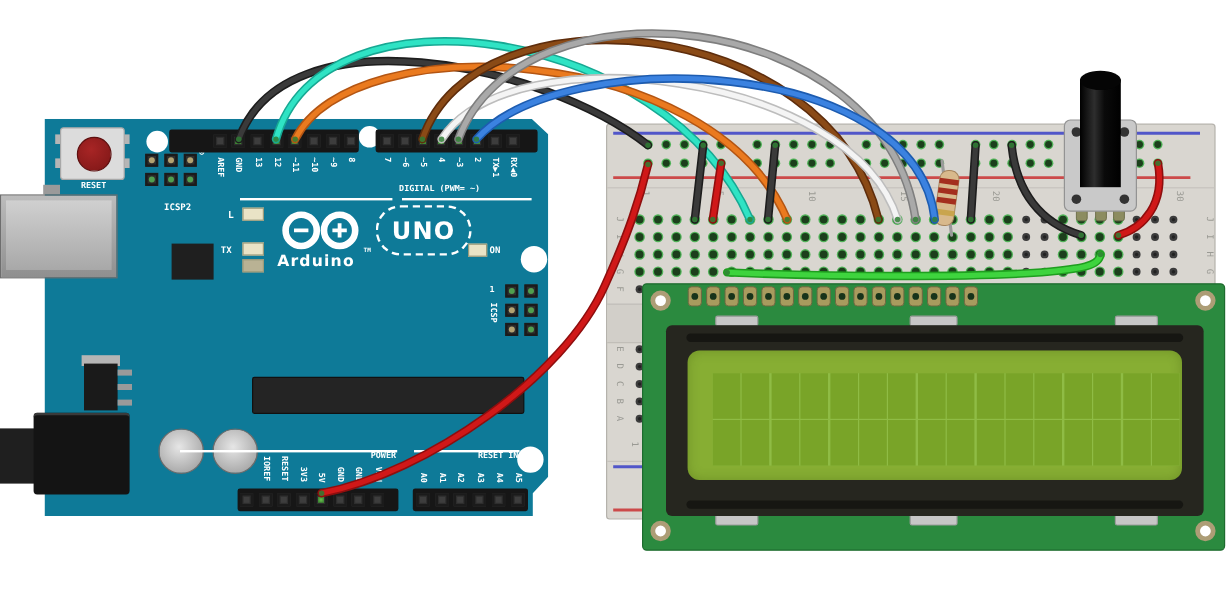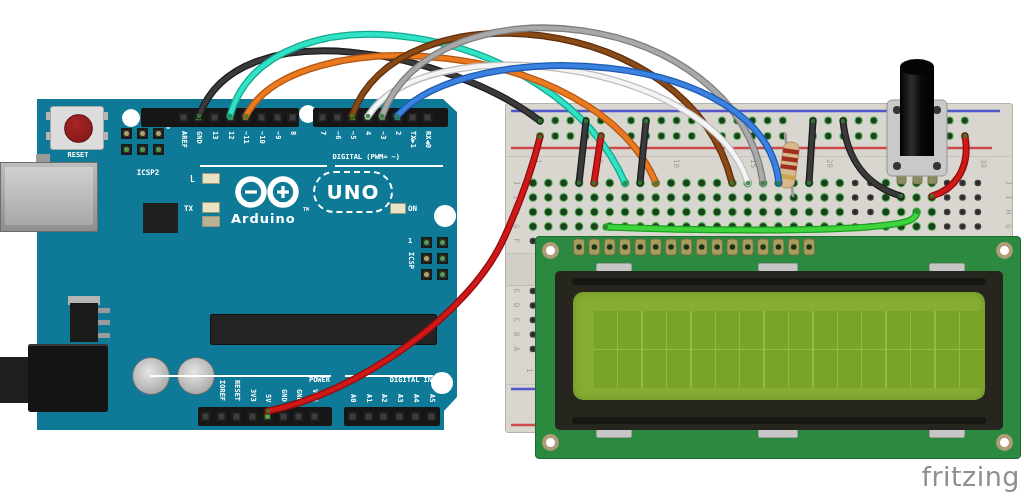--- a/index.html
+++ b/index.html
@@ -987,21 +987,21 @@
         <div class="pin-sq" style="left: 20px; top: 32px;">
           <div class="pin-in" style="border-radius: 50%; background: rgb(79, 159, 79);"></div>
         </div>
       </div>
     <div class="abs silk" style="left:408px;top:238px;font-size:7px">1</div>
     <div class="abs silk rot pinlabel" style="left:414px;top:252px">ICSP</div>
 
     <div class="whiteline" style="left:150px;top:375px;width:181px"></div>
     <div class="whiteline" style="left:345px;top:375px;width:88px"></div>
     <div class="abs silk" style="left:250px;top:377px;width:80px;text-align:right;font-size:7px">POWER</div>
-    <div class="abs silk" style="left:352px;top:377px;width:80px;text-align:right;font-size:7px">DIGITAL IN</div>
+    <div class="abs silk" style="left:352px;top:377px;width:80px;text-align:right;font-size:7px">RESET IN</div>
     <div class="abs hdr" style="left:198px;top:407px;width:134px;height:19px"></div>
     <div class="abs hdr" style="left:344px;top:407px;width:96px;height:19px"></div>
     <div id="bottom-pins" class="abs" style="left:0;top:0"></div>
   <div class="pin-sq" style="left: 177.5px; top: 112px;">
         <div class="pin-in"></div>
       </div>
       <div class="abs silk rot pinlabel" style="left: 186.5px; top: 131px;">AREF</div>
       <div class="pin-sq" style="left: 193.2px; top: 112px;">
         <div class="pin-in pin-green"></div>
       </div>
@@ -1324,14 +1324,13 @@
         <circle cx="932" cy="196" r="2.3" fill="#2e7d32" opacity="0.85"></circle>
       </g>
       <g>
         <path d="M606,227 C700,231 812,231 868,227 C901,224 916,222 917,212" fill="none" stroke="#1f9e1f" stroke-width="7" stroke-linecap="round"></path>
         <path d="M606,227 C700,231 812,231 868,227 C901,224 916,222 917,212" fill="none" stroke="#3ed43e" stroke-width="4.4" stroke-linecap="round"></path>
         <circle cx="606" cy="227" r="2.3" fill="#2e7d32" opacity="0.85"></circle>
         <circle cx="917" cy="212" r="2.3" fill="#2e7d32" opacity="0.85"></circle>
       </g>
     </svg>
 
-  <div class="abs wm">fritzing</div>
 </div>
 
 </body></html>

